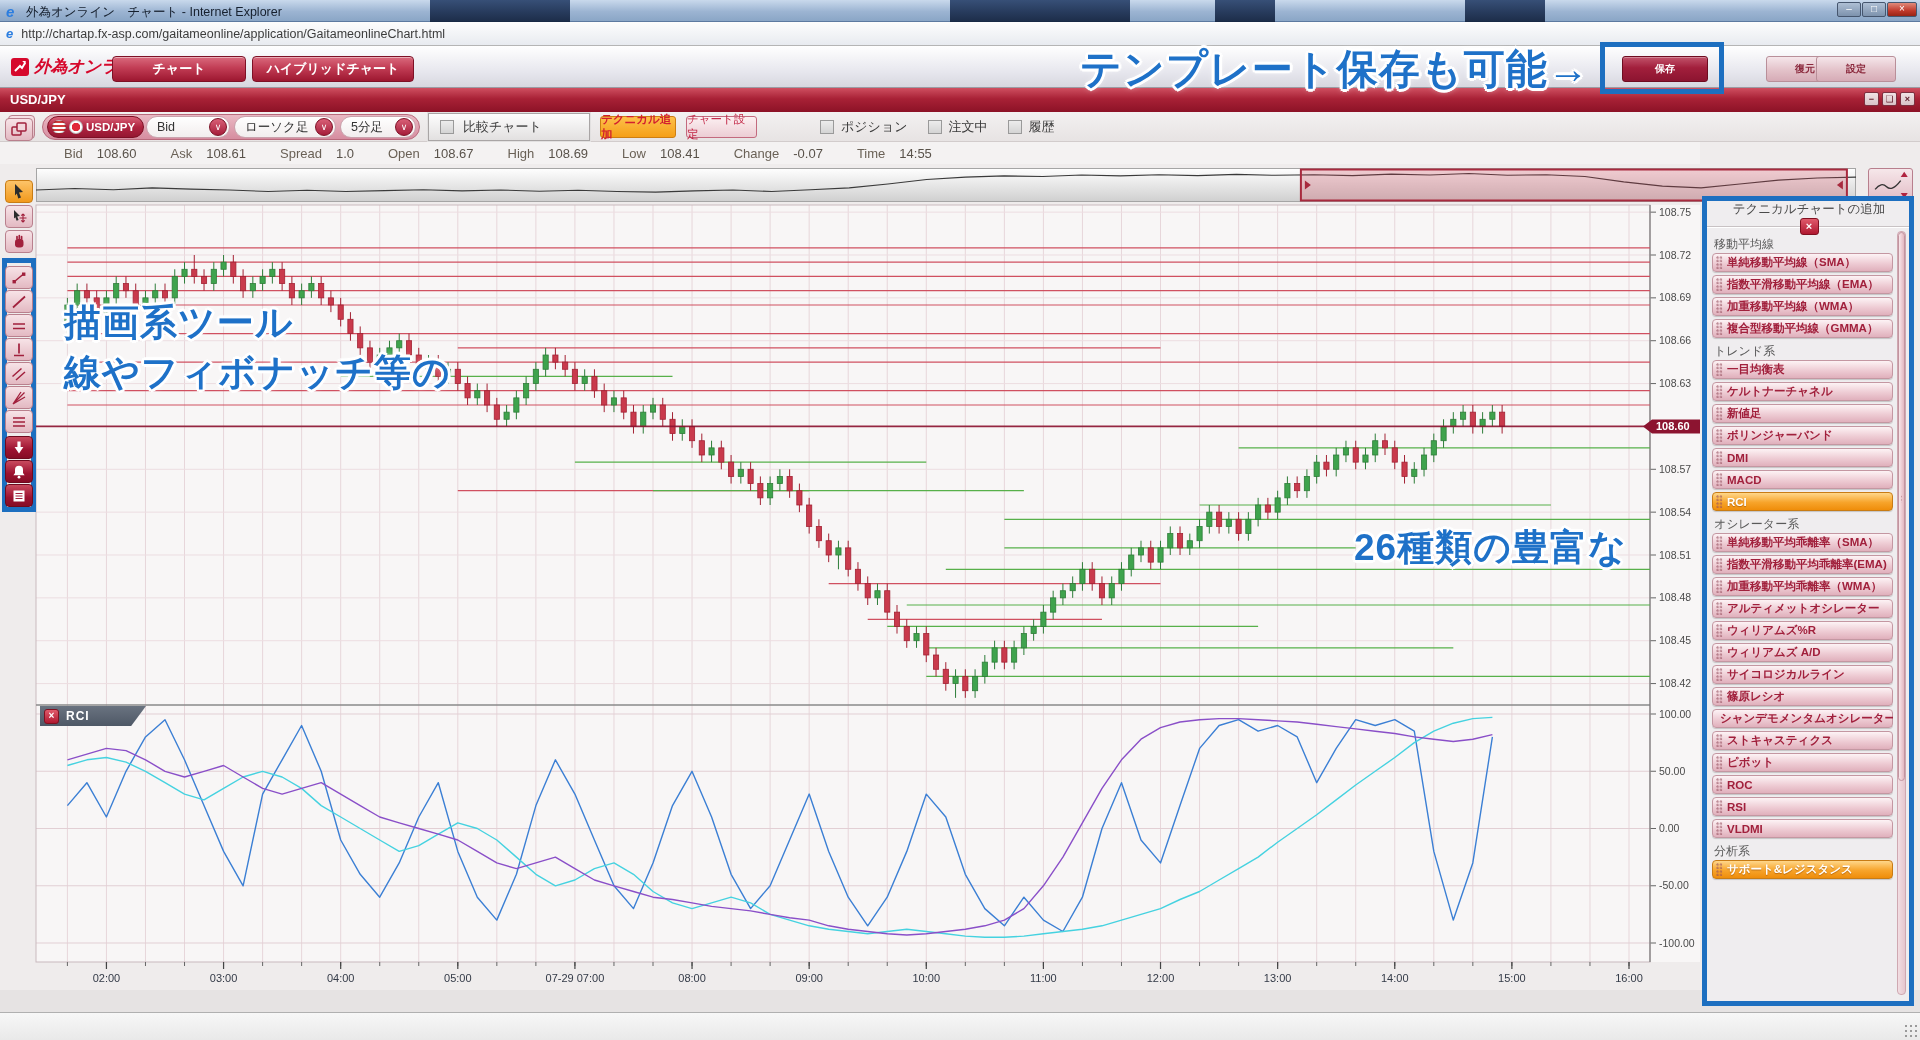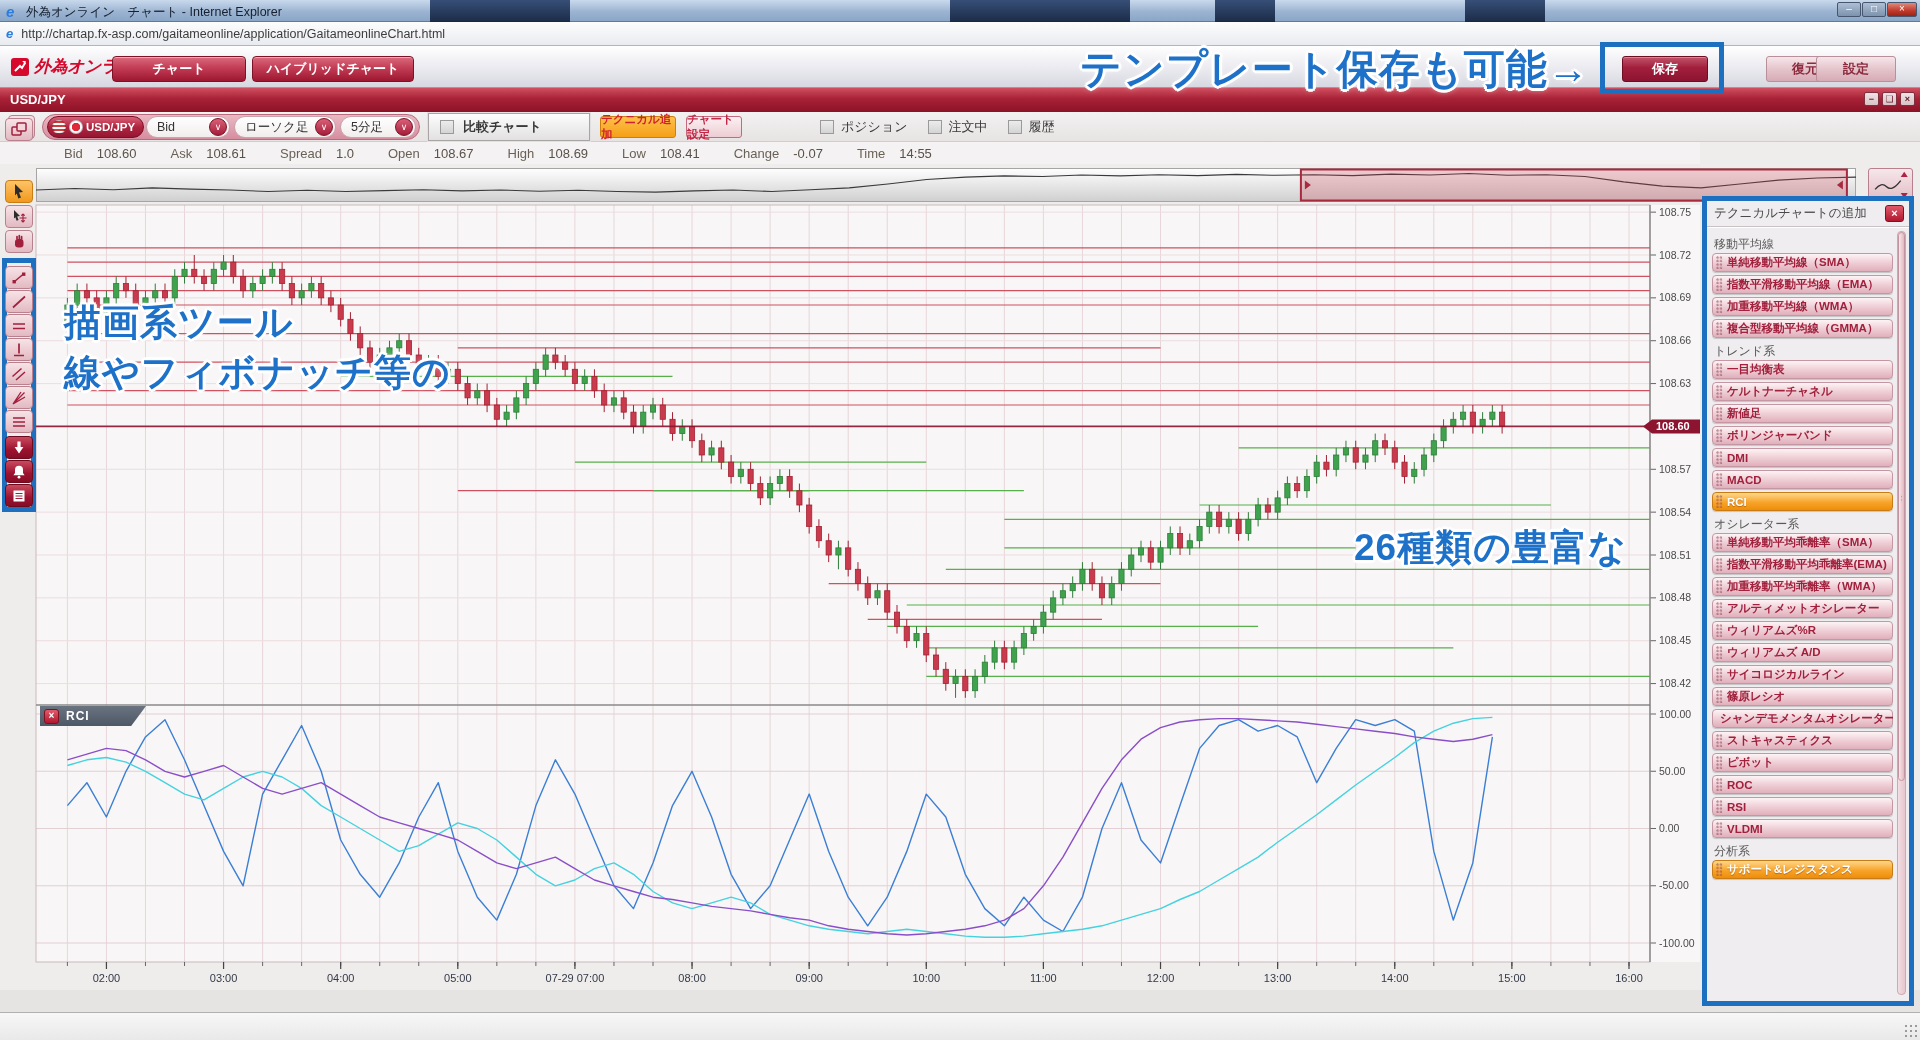--- a/index.html
+++ b/index.html
@@ -24,21 +24,21 @@
 
   
   .app-header{position:absolute;left:0;top:46px;width:1920px;height:42px;
     background:linear-gradient(#ffffff,#e6e6ed 65%,#d7d7df);border-bottom:1px solid #9b9ba3;}
   .logo{position:absolute;left:10px;top:9px;display:flex;align-items:center;gap:4px;}
   .logo-text{color:#d6082c;font-weight:bold;font-size:17px;font-style:italic;letter-spacing:-.5px;}
   .hd-btn{position:absolute;top:10px;height:26px;border-radius:4px;border:1px solid #7e1126;color:#fff;
     font-weight:bold;font-size:13px;display:flex;align-items:center;justify-content:center;
     background:linear-gradient(#da6a7d,#c23d55 45%,#9d1730);box-shadow:inset 0 1px 0 rgba(255,255,255,.45);cursor:pointer;}
   .hd-btn.b1{left:112px;width:134px;} .hd-btn.b2{left:252px;width:162px;}
-  .act-btn{position:absolute;top:56px;height:26px;border-radius:3px;font-weight:bold;font-size:13px;
+  .act-btn{position:absolute;top:56px;height:26px;border-radius:3px;font-weight:bold;font-size:10px;
     display:flex;align-items:center;justify-content:center;cursor:pointer;}
   .act-btn.save{left:1622px;width:86px;color:#fff;border:1px solid #6e0c20;
     background:linear-gradient(#c2536b,#a21f3c 45%,#8c1430);box-shadow:inset 0 1px 0 rgba(255,255,255,.3);}
   .act-btn.restore{left:1766px;width:78px;color:#8c2a3e;border:1px solid #b98f99;
     background:linear-gradient(#f5e6ea,#e3c2c9 55%,#d6abb6);}
   .act-btn.settings{left:1816px;width:80px;color:#8c2a3e;border:1px solid #b98f99;
     background:linear-gradient(#f5e6ea,#e3c2c9 55%,#d6abb6);}
   .save-box{position:absolute;left:1600px;top:42px;width:124px;height:52px;border:5px solid #1d6fc0;z-index:41;}
 
   .blue-note{position:absolute;z-index:42;color:#1e71c8;font-weight:800;letter-spacing:1px;
@@ -68,27 +68,27 @@
   .flag.us{background:repeating-linear-gradient(180deg,#d23c3c 0 2px,#fff 2px 4px);}
   .flag.jp{background:radial-gradient(circle at 50% 50%,#e0293a 0 4px,#fff 4.5px);}
   .pill{position:absolute;top:116px;height:22px;border-radius:11px;border:1px solid #c9a3ad;
     background:linear-gradient(#ffffff,#f2eded);display:flex;align-items:center;justify-content:space-between;
     padding:0 2px 0 10px;font-size:12.5px;color:#333;cursor:pointer;}
   .pill .chev{width:18px;height:18px;border-radius:50%;border:1px solid #7c0f24;color:#fff;font-size:9px;
     display:flex;align-items:center;justify-content:center;background:linear-gradient(#d96077,#a61d3a);}
   .pill.p-bid{left:146px;width:84px;} .pill.p-type{left:234px;width:102px;text-align:center;} .pill.p-tf{left:340px;width:76px;}
   .compare-box{position:absolute;left:428px;top:113px;width:162px;height:28px;border:1px solid #a9a5a5;
     outline:1px solid #e2e0e0;background:linear-gradient(#fdfdfd,#e2e0e0);display:flex;align-items:center;gap:9px;
-    padding-left:11px;font-size:13px;font-weight:bold;color:#3a3a3a;cursor:pointer;}
+    padding-left:11px;font-size:13px;font-weight:normal;color:#3a3a3a;cursor:pointer;}
   .chk{width:14px;height:14px;background:linear-gradient(#ececec,#d4d4d4);border:1px solid #9a9a9a;display:inline-block;}
   .add-tech{position:absolute;left:600px;top:116px;width:76px;height:22px;border-radius:3px;border:1px solid #cd7f12;
     background:linear-gradient(#fdc14b,#f59f17);color:#d21f2f;font-weight:bold;font-size:11.5px;
     display:flex;align-items:center;justify-content:center;cursor:pointer;}
-  .chart-set{position:absolute;left:686px;top:116px;width:56px;height:22px;border-radius:3px;border:1px solid #c36a7e;
-    background:linear-gradient(#fcf0f2,#eccdd4);color:#c22545;font-weight:bold;font-size:11.5px;
+  .chart-set{position:absolute;left:686px;top:116px;width:71px;height:22px;border-radius:3px;border:1px solid #c36a7e;
+    background:linear-gradient(#fcf0f2,#eccdd4);color:#c22545;font-weight:normal;font-size:11.5px;
     display:flex;align-items:center;justify-content:center;cursor:pointer;}
   .cr-checks{position:absolute;left:820px;top:112px;height:30px;display:flex;align-items:center;gap:20px;}
   .cr-check{display:flex;align-items:center;gap:7px;font-size:13px;color:#3a3a3a;cursor:pointer;}
   .quote-row{position:absolute;left:0;top:142px;width:1700px;height:22px;background:#f4f2f2;display:flex;
     align-items:center;padding-left:64px;font-size:13px;color:#6a6156;}
   .q-label{margin-right:14px;} .q-value{margin-right:34px;color:#59524a;}
 
   .nav-wrap{position:absolute;left:36px;top:168px;width:1820px;height:34px;border:1px solid #a5a5a5;
     background:linear-gradient(#fefefe,#d0d0d0);}
   .nav-zoom-btn{position:absolute;left:1868px;top:168px;width:45px;height:34px;border-radius:3px;
@@ -106,21 +106,21 @@
     background:linear-gradient(#6a7380,#4e5866);clip-path:polygon(0 0,100% 0,86% 100%,0 100%);
     display:flex;align-items:center;gap:7px;padding-left:4px;}
   .rci-x{width:15px;height:15px;border-radius:3px;border:1px solid #801020;color:#fff;font-size:10px;font-weight:bold;
     line-height:12px;text-align:center;background:linear-gradient(#e05a6b,#b01830);cursor:pointer;}
   .rci-tab .lbl{color:#fff;font-weight:bold;font-size:12px;letter-spacing:1px;}
 
   
   .tech-panel{position:absolute;left:1702px;top:196px;width:212px;height:810px;border:5px solid #1d6fc0;
     background:#efedef;z-index:30;}
   .tp-header{height:26px;border-bottom:1px solid #c8c2c4;box-shadow:0 1px 0 #fff;display:flex;align-items:center;
-    justify-content:space-between;padding:0 5px 0 7px;font-size:12.5px;color:#4a4a4a;}
+    justify-content:space-between;padding:0 5px 0 7px;font-size:12.5px;color:#4a4a4a;flex-direction:column;}
   .tp-x{width:19px;height:17px;border-radius:3px;border:1px solid #801020;color:#fff;font-weight:bold;font-size:11px;
     line-height:15px;text-align:center;background:linear-gradient(#e05a6b,#b01830);cursor:pointer;}
   .tp-list{position:absolute;left:5px;right:16px;top:30px;bottom:4px;overflow:hidden;}
   .tech-section{font-size:12px;color:#5a5a5a;margin:5px 0 2px 2px;height:15px;}
   .tech-btn{height:19px;margin:2px 0 3px 0;border-radius:4px;border:1px solid #c497a2;
     background:linear-gradient(#fdf3f5,#eeccd4 55%,#e0b0bc);display:flex;align-items:center;gap:4px;
     padding-left:3px;color:#a1203c;font-weight:bold;font-size:11.5px;box-shadow:0 1px 1px rgba(0,0,0,.18);cursor:pointer;white-space:nowrap;}
   .tech-btn .grip{width:7px;align-self:stretch;margin:2px 0;
     background-image:radial-gradient(circle at 1.5px 1.5px,rgba(150,80,95,.6) 1px,transparent 1.4px);background-size:3.5px 3.5px;}
   .tech-btn.active{background:linear-gradient(#ffd78a,#f7a42b 55%,#ef8d0a);border-color:#c87c15;color:#fff;

